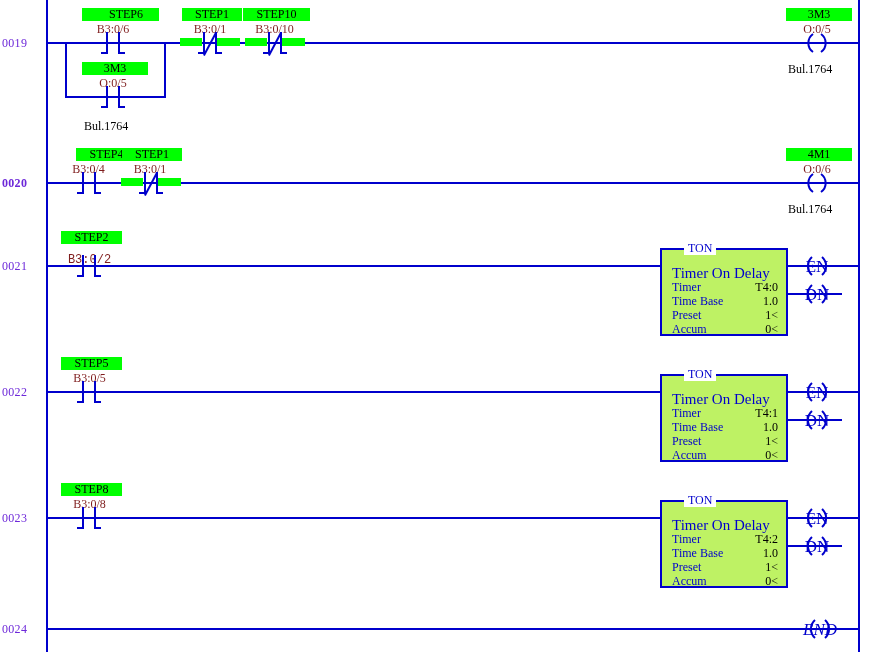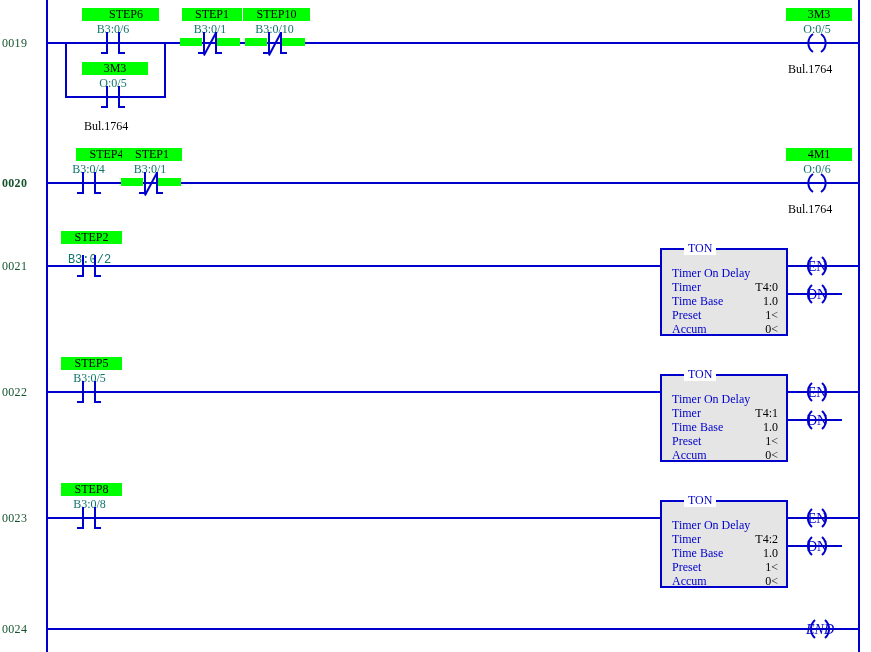--- a/index.html
+++ b/index.html
@@ -37,40 +37,40 @@
   }
   .wire-v {
     position: absolute;
     width: 2px;
     background: #0000cc;
   }
 
   
   .rung-num {
     position: absolute;
-    color: #14532d;
+    color: #6d28d9;
     font-size: 12px;
     letter-spacing: 0.3px;
     font-family: "Liberation Serif", "DejaVu Serif", serif;
   }
 
   
   .tag-hl {
     position: absolute;
     background: #00ff00;
     color: #000000;
     font-size: 12px;
     line-height: 13px;
     text-align: center;
     padding: 0 2px;
     white-space: nowrap;
   }
   .addr {
     position: absolute;
-    color: #0f766e;
+    color: #7f1d1d;
     font-size: 12px;
     line-height: 13px;
     text-align: center;
     white-space: nowrap;
   }
   .sub-note {
     position: absolute;
     color: #000000;
     font-size: 12px;
     line-height: 13px;
@@ -137,40 +137,40 @@
     position: absolute;
     width: 28px;
     height: 20px;
   }
 
   
   .tbox {
     position: absolute;
     border: 2px solid #0000cc;
     box-sizing: border-box;
-    background: #e5e5e5;
+    background: #bef264;
     text-decoration: underline;
   }
   .tbox-title {
     position: absolute;
     top: -8px;
     left: 22px;
     background: #ffffff;
     color: #0000cc;
     font-size: 12px;
     line-height: 13px;
     padding: 0 4px;
     white-space: nowrap;
   }
   .tbox-sub {
     position: absolute;
     left: 10px;
     top: 16px;
     color: #0000cc;
-    font-size: 12px;
+    font-size: 15px;
     line-height: 14px;
     white-space: nowrap;
   }
   .tbox-row-label {
     position: absolute;
     left: 10px;
     color: #0000cc;
     font-size: 12px;
     line-height: 14px;
     white-space: nowrap;
@@ -180,21 +180,21 @@
     right: 8px;
     color: #000000;
     font-size: 12px;
     line-height: 14px;
     text-align: right;
     white-space: nowrap;
   }
   .end-lbl {
     position: absolute;
     color: #0000cc;
-    font-size: 14px;
+    font-size: 17px;
     line-height: 11px;
     width: 34px;
     text-align: center;
     top: 5px;
     left: 0;
   }
   .coil-wide { width: 34px; }
 </style>
 </head>
 <body>

